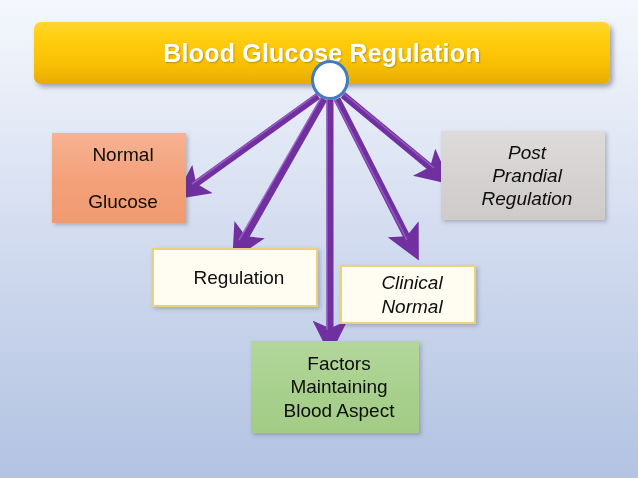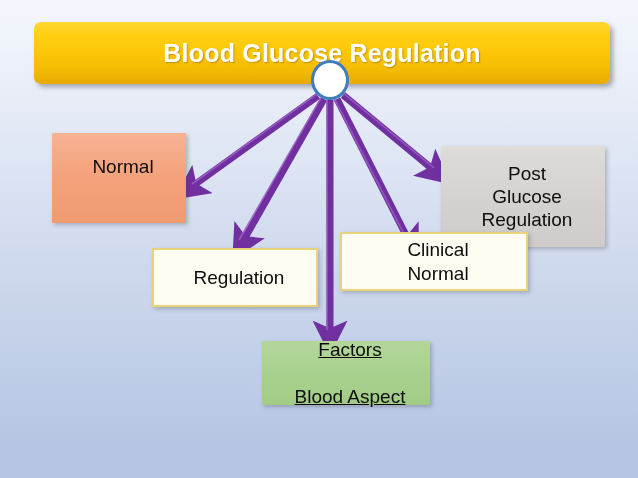--- a/index.html
+++ b/index.html
@@ -94,41 +94,42 @@
     z-index: 5;
   }
   .node .label { display: block; padding: 0 4px; margin-left: 8px; }
 
   .node-plasma {
     left: 52px;  top: 133px;  width: 134px; height: 90px;
     background: linear-gradient(180deg, #f7b293 0%, #f3a079 55%, #f09a70 100%);
     box-shadow: 2px 2px 4px rgba(70, 70, 80, 0.32);
   }
   .node-postprandial {
-    left: 441px; top: 146px; width: 164px; height: 101px;
+    left: 441px; top: 131px; width: 164px; height: 89px;
     background: linear-gradient(180deg, #dedbdb 0%, #d5d1d1 55%, #cfcbcb 100%);
     box-shadow: 2px 2px 4px rgba(70, 70, 80, 0.32);
+    font-style: italic;
   }
   .node-fasting {
     left: 152px; top: 248px; width: 166px; height: 59px;
     background: #fffdf2;
     border: 2px solid #e8d37a;
     box-shadow: 2px 2px 4px rgba(70, 70, 80, 0.30);
   }
   .node-clinical {
-    left: 340px; top: 232px; width: 188px; height: 59px;
+    left: 340px; top: 265px; width: 136px; height: 59px;
     background: #fffdf2;
     border: 2px solid #e8d37a;
     box-shadow: 2px 2px 4px rgba(70, 70, 80, 0.30);
+    font-style: italic;
   }
   .node-factors {
-    left: 262px; top: 341px; width: 168px; height: 64px;
+    left: 251px; top: 341px; width: 168px; height: 92px;
     background: linear-gradient(180deg, #b3d79b 0%, #a8d08d 55%, #a2cc86 100%);
     box-shadow: 2px 2px 4px rgba(70, 70, 80, 0.32);
-    text-decoration: underline;
   }
 </style>
 </head>
 <body>
 
 <div id="slide">
 
   <svg id="connectors" viewBox="0 0 638 478">
     <defs>
       <marker id="ah" markerWidth="5" markerHeight="5" refX="2.2" refY="2.5" orient="auto" markerUnits="strokeWidth">
@@ -155,45 +156,46 @@
   <div class="title-bar">
     <span class="title-text">Blood Glucose Regulation</span>
   </div>
 
   <div class="hub"></div>
 
   <div class="node node-plasma">
     <span class="label">
       <span>Normal</span><br>
       <br>
+      <span>Glucose</span>
     </span>
   </div>
 
   <div class="node node-postprandial">
     <span class="label">
       <span>Post</span><br>
-      <span>Glucose</span><br>
+      <span>Prandial</span><br>
       <span>Regulation</span>
     </span>
   </div>
 
   <div class="node node-fasting">
     <span class="label">
       <span>Regulation</span><br>
     </span>
   </div>
 
   <div class="node node-clinical">
     <span class="label">
       <span>Clinical</span><br>
       <span>Normal</span>
     </span>
   </div>
 
   <div class="node node-factors">
     <span class="label">
       <span>Factors</span><br>
-      <br>
+      <span>Maintaining</span><br>
       <span>Blood Aspect</span>
     </span>
   </div>
 
 </div>
 
 </body></html>

